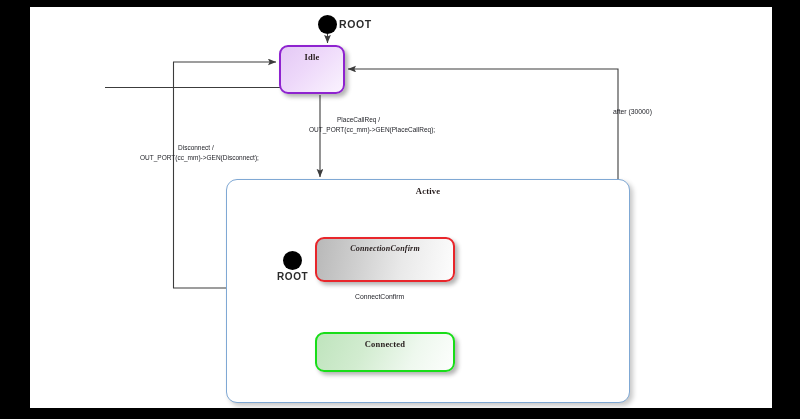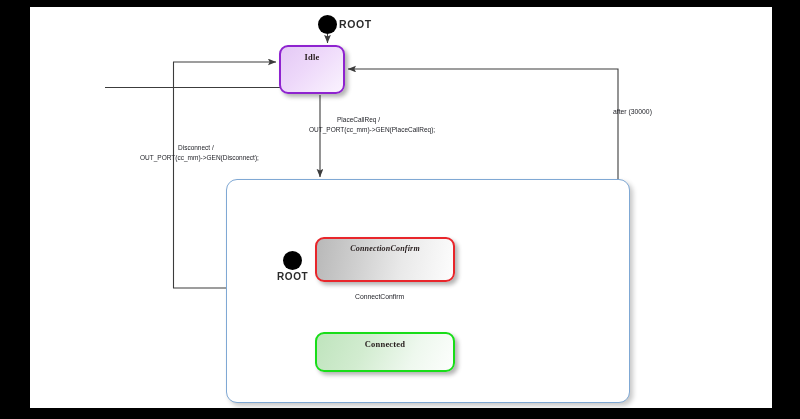--- a/index.html
+++ b/index.html
@@ -195,20 +195,21 @@
 
         <path d="M343,275 L343,320" marker-end="url(#arrow-dark)"></path>
 
         <path d="M426,251.5 L588,251.5 L588,62 L318,62" marker-end="url(#arrow-dark)"></path>
 
         <path d="M196,281 L143.5,281 L143.5,55 L246,55" marker-end="url(#arrow-dark)"></path>
       </g>
     </svg>
 
     <div class="state" id="state-active">
+      <span class="state-label">Active</span>
 
       <div class="state" id="state-connectionconfirm">
         <span class="state-label">ConnectionConfirm</span>
       </div>
 
       <div class="state" id="state-connected">
         <span class="state-label">Connected</span>
       </div>
 
       <div class="initial-dot" id="initial-root-active"></div>

